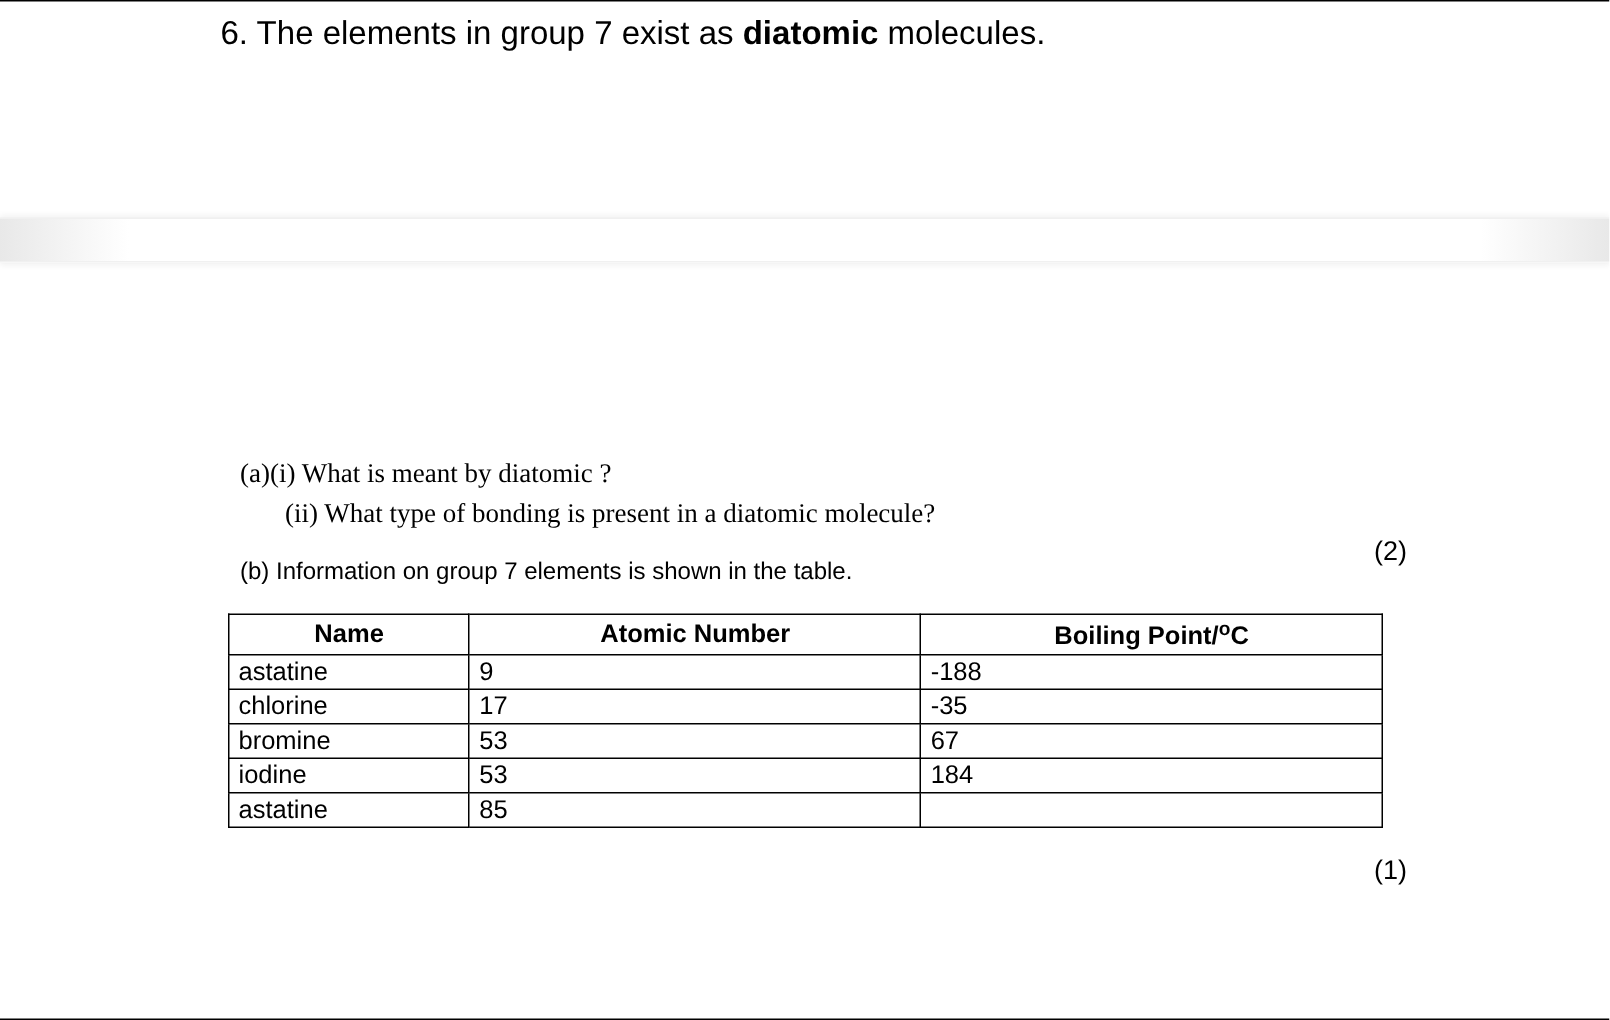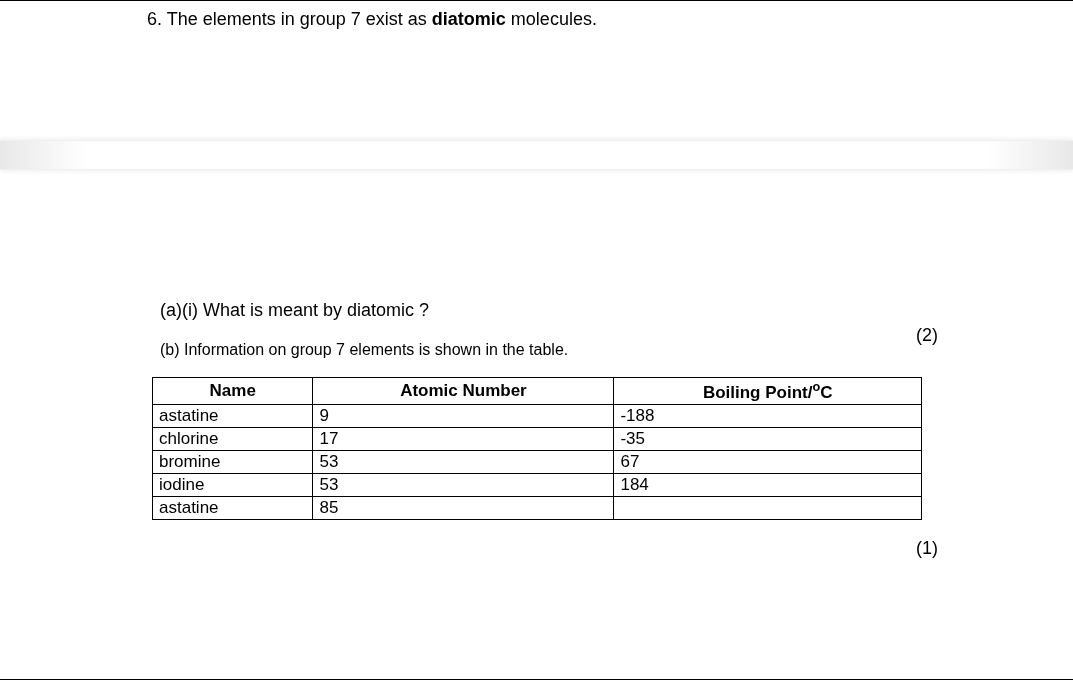--- a/index.html
+++ b/index.html
@@ -15,39 +15,40 @@
       width: 1073px;
       height: 680px;
       position: relative;
     }
     .top-border {
       border-top: 1px solid #000;
       width: 100%;
     }
     .question-intro {
       padding: 8px 0 0 147px;
-      font-size: 18px;
+      font-size: 22px;
     }
     .question-intro .bold {
       font-weight: bold;
     }
     .divider-section {
       margin-top: 110px;
       height: 30px;
       background: linear-gradient(to right, #e8e8e8 0%, #fff 8%, #fff 92%, #e8e8e8 100%);
       border-top: 1px solid #f0f0f0;
       border-bottom: 1px solid #f0f0f0;
       box-shadow: 0 -2px 4px rgba(0,0,0,0.05), 0 2px 4px rgba(0,0,0,0.05);
     }
     .content-block {
       padding: 130px 80px 0 160px;
     }
     .sub-q {
       margin-bottom: 6px;
       font-size: 18px;
+      font-family: Liberation Serif, serif;
     }
     .sub-q-indent {
       padding-left: 30px;
     }
     .marks-row {
       position: relative;
       margin-bottom: 14px;
     }
     .marks {
       position: absolute;
@@ -105,20 +106,21 @@
 
 <div class="question-intro">
   <span>6.</span>
   <span>The elements in group 7 exist as </span><span class="bold">diatomic</span><span> molecules.</span>
 </div>
 
 <div class="divider-section"></div>
 
 <div class="content-block">
   <div class="sub-q">(a)(i) What is meant by diatomic ?</div>
+  <div class="sub-q sub-q-indent">(ii) What type of bonding is present in a diatomic molecule?</div>
   <div class="marks-row">
     <span class="marks">(2)</span>
   </div>
   <div class="part-b">(b) Information on group 7 elements is shown in the table.</div>
 
   <table class="data-table">
     <thead>
       <tr>
         <th>Name</th>
         <th>Atomic Number</th>

